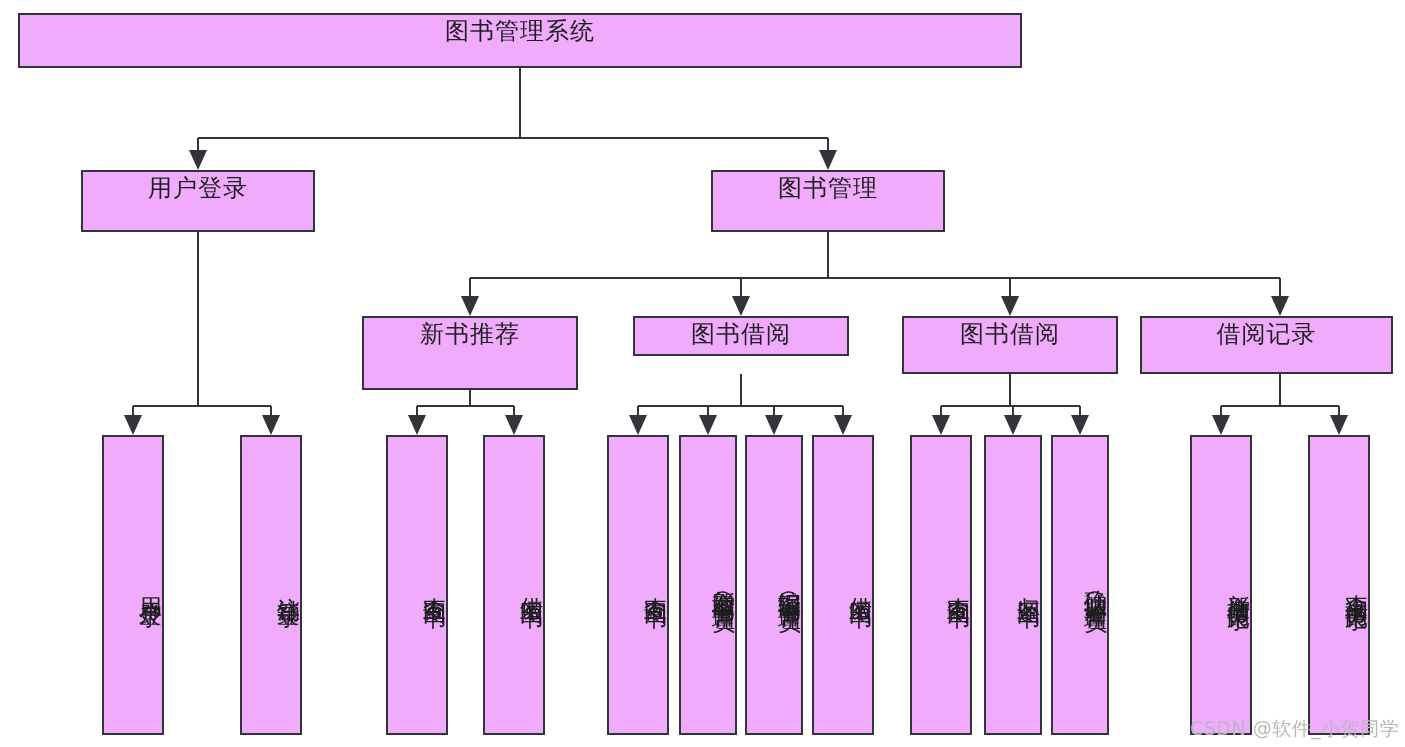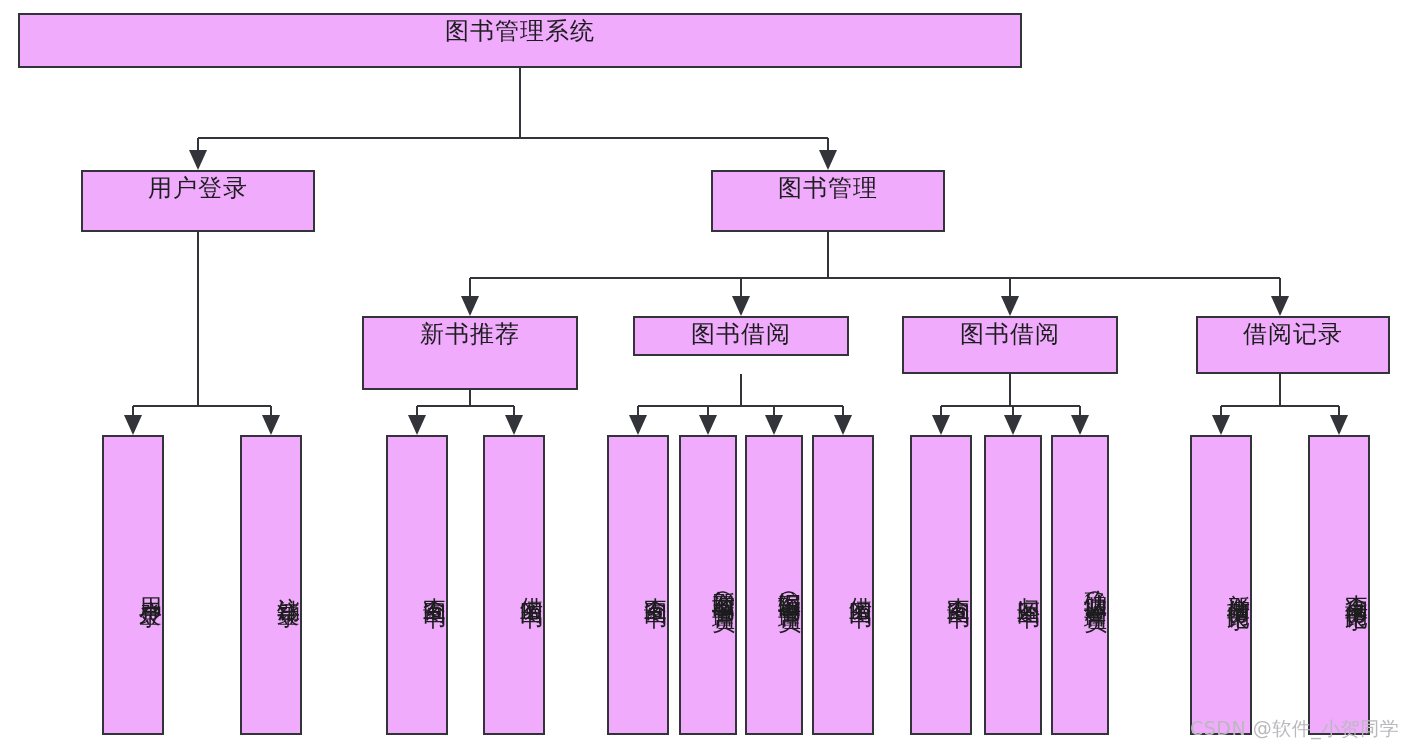--- a/index.html
+++ b/index.html
@@ -138,21 +138,21 @@
   <div id="level3-layer">
       <div class="node horiz" style="left: 362px; top: 316px; width: 216px; height: 74px;">
         <span>新书推荐</span>
       </div>
       <div class="node horiz" style="left: 633px; top: 316px; width: 216px; height: 40px;">
         <span>图书借阅</span>
       </div>
       <div class="node horiz" style="left: 902px; top: 316px; width: 216px; height: 58px;">
         <span>图书借阅</span>
       </div>
-      <div class="node horiz" style="left: 1196px; top: 316px; width: 194px; height: 58px;">
+      <div class="node horiz" style="left: 1140px; top: 316px; width: 253px; height: 58px;">
         <span>借阅记录</span>
       </div>
     </div>
 
   <div id="leaf-layer">
       <div class="node vert" style="left: 102px; top: 435px; width: 62px; height: 300px;">
         <span class="vlabel">用户登录</span>
       </div>
       <div class="node vert" style="left: 240px; top: 435px; width: 62px; height: 300px;">
         <span class="vlabel">注销登录</span>

